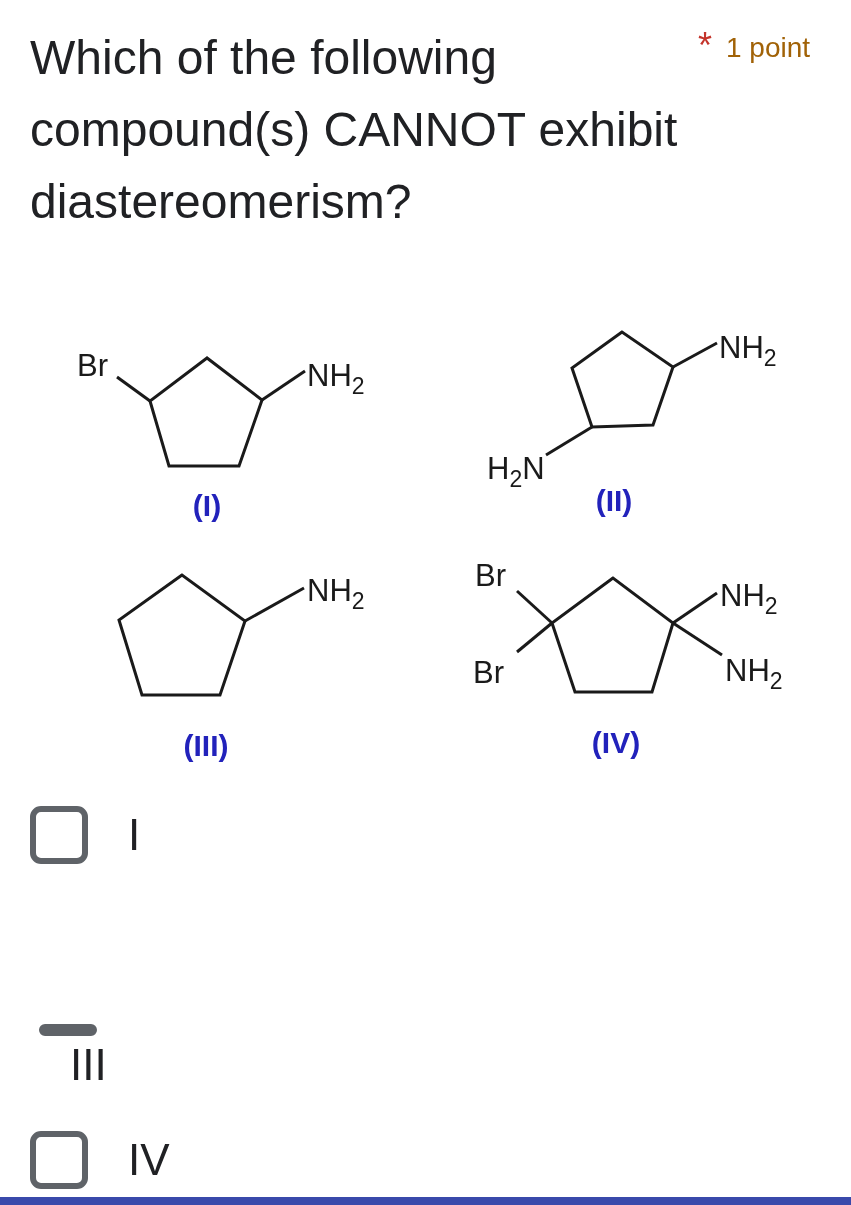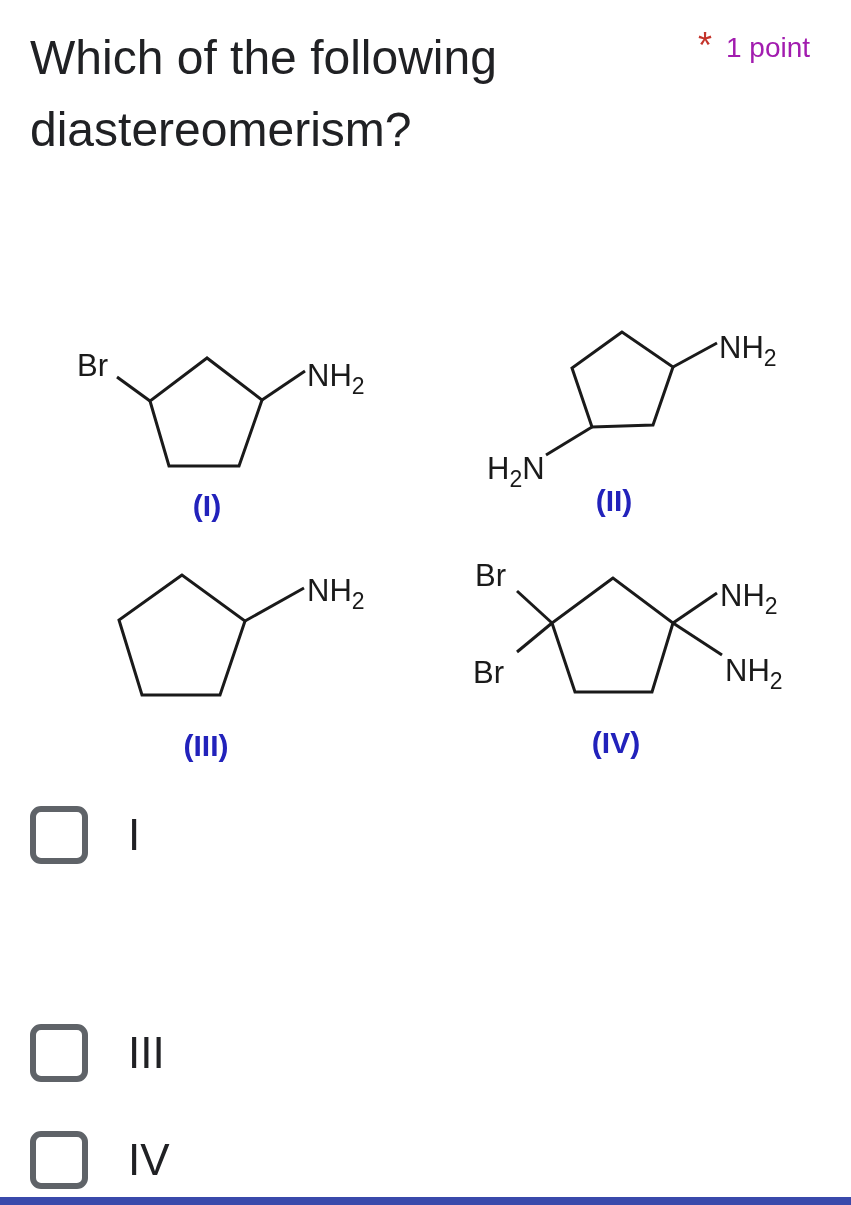--- a/index.html
+++ b/index.html
@@ -32,21 +32,21 @@
     align-items: flex-start;
     white-space: nowrap;
   }
   .required-asterisk {
     color: #c4342b;
     font-size: 36px;
     line-height: 36px;
     margin-right: 14px;
   }
   .points-label {
-    color: #a21caf;
+    color: #a16207;
     font-size: 28px;
     line-height: 40px;
   }
   .structures-svg {
     position: absolute;
     left: 0;
     top: 300px;
     width: 851px;
     height: 480px;
   }
@@ -66,38 +66,39 @@
     background: #ffffff;
   }
   .option-label {
     margin-left: 40px;
     font-size: 44px;
     color: #202124;
     line-height: 58px;
   }
   .row-1 { top: 806px; }
   .row-2 { top: 916px; }
-  .row-3 { top: 1024px; }
+  .row-3 { top: 1024px; flex-direction: column; }
   .row-4 { top: 1131px; text-align: center; }
   .bottom-bar {
     position: absolute;
     left: 0;
     bottom: 0;
     width: 851px;
     height: 8px;
     background: #3949ab;
   }
 </style>
 </head>
 <body>
 
 <div class="page">
 
   <div class="question-title">
     <div>Which of the following</div>
+    <div>compound(s) CANNOT exhibit</div>
     <div>diastereomerism?</div>
   </div>
 
   <div class="points-row">
     <span class="required-asterisk">*</span>
     <span class="points-label">1 point</span>
   </div>
 
   <svg class="structures-svg" viewBox="0 0 851 480" xmlns="http://www.w3.org/2000/svg" fill="none" stroke="none">
 

